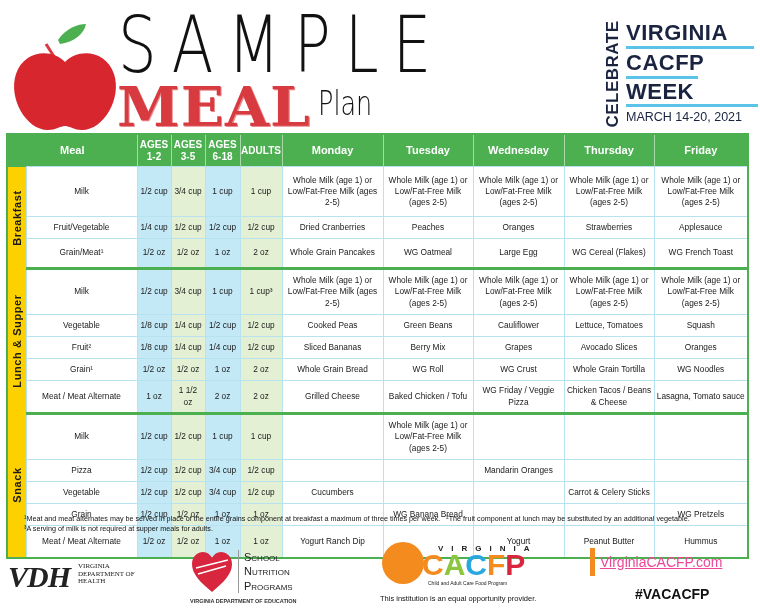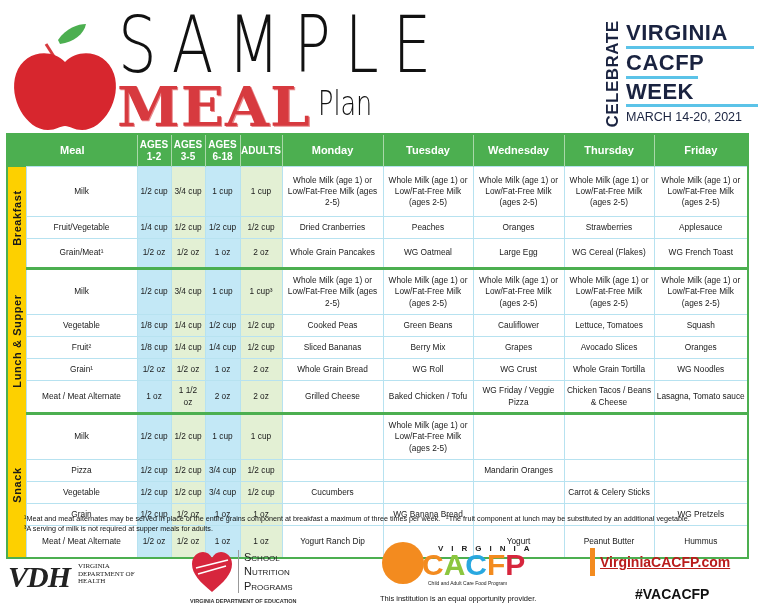--- a/index.html
+++ b/index.html
@@ -36,21 +36,21 @@
   .snp-heart { position:absolute; left:0; top:0; width:44px; height:44px; }
   .snp-text { position:absolute; left:48px; top:0; font-size:11px; line-height:1.3; color:#222; font-variant:small-caps; width:90px; border-left:1px solid #999; padding-left:5px; }
   .snp-dept { position:absolute; left:0; top:48px; white-space:nowrap; font-size:5.5px; color:#333; font-weight:bold; }
   .cacfp { position:absolute; left:378px; top:2px; width:160px; height:50px; }
   .cacfp-circle { position:absolute; left:4px; top:0px; width:42px; height:42px; border-radius:50%; background:#f38b1f; }
   .cacfp-va { position:absolute; left:60px; top:2px; font-size:8px; letter-spacing:8px; color:#222; font-weight:bold; }
   .cacfp-word { position:absolute; left:44px; top:8px; font-weight:bold; font-size:30px; letter-spacing:0; line-height:1; }
   .cacfp-sub { position:absolute; left:50px; top:38px; font-size:5px; color:#222; white-space:nowrap; }
   .eop { position:absolute; left:380px; top:54px; font-size:7.5px; color:#111; white-space:nowrap;text-align:center; }
   .site-bar { position:absolute; left:590px; top:8px; width:5px; height:28px; background:#f38b1f; }
-  .site { position:absolute; left:600px; top:14px; font-weight:bold; font-size:14px; color:#b91c1c; text-decoration:underline; }
+  .site { position:absolute; left:600px; top:14px; font-weight:normal; font-size:14px; color:#ec4899; text-decoration:underline; }
   .hash { position:absolute; left:635px; top:46px; font-weight:bold; font-size:14px; color:#111; }
 </style>
 </head>
 <body>
 
 <div class="header">
   <svg class="apple" viewBox="0 0 115 115">
     <path d="M38 26 L52 48" stroke="#d73a3f" stroke-width="3"></path>
     <path d="M50 22 C58 10 70 6 78 6 C76 16 66 24 52 26 Z" fill="#4caf50"></path>
     <path d="M57 44 C44 30 16 32 8 56 C0 80 18 112 40 112 C48 112 52 108 57 108 C62 108 66 112 74 112 C96 112 114 80 106 56 C98 32 70 30 57 44 Z" fill="#d7262e"></path>

